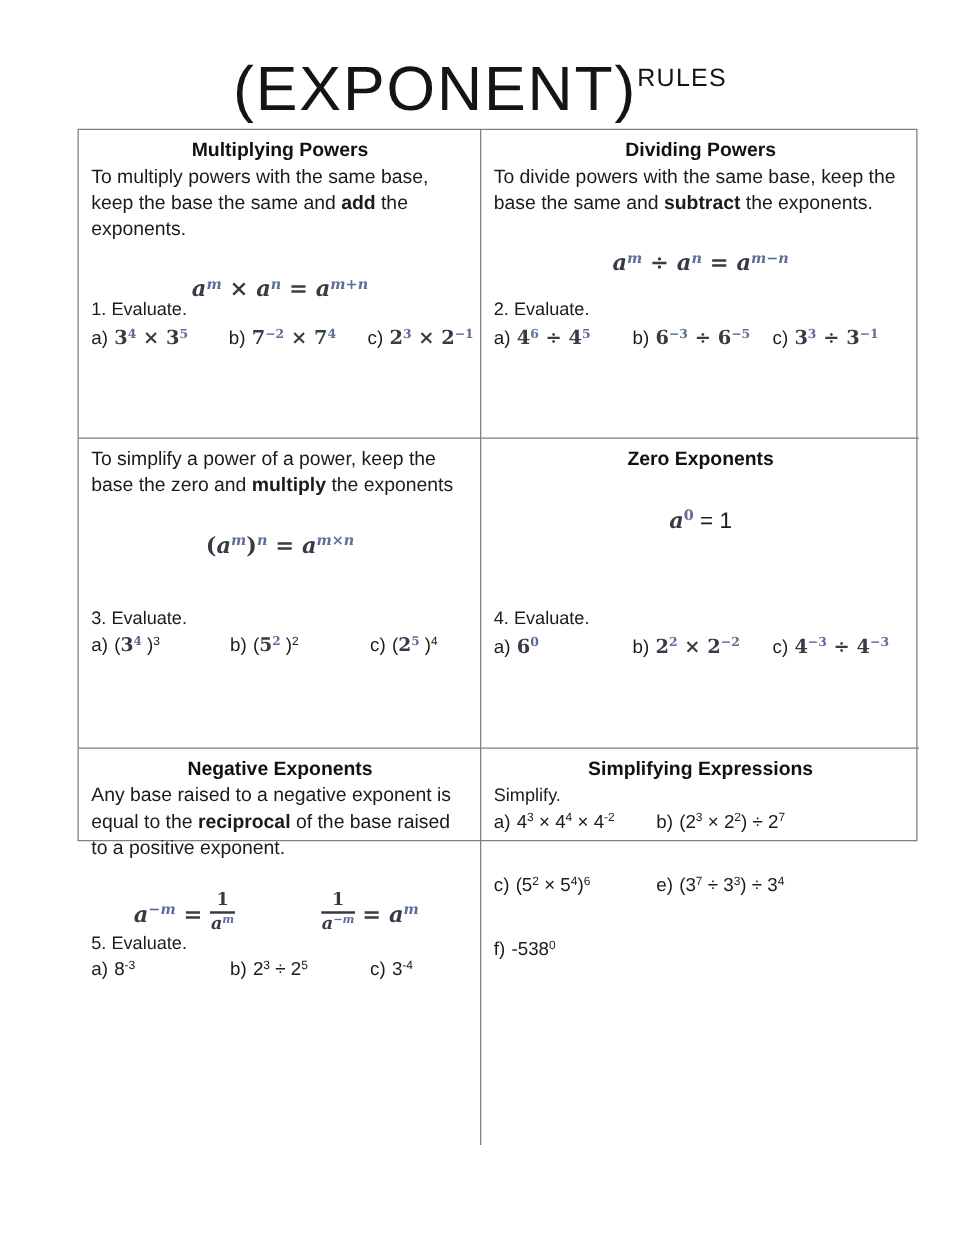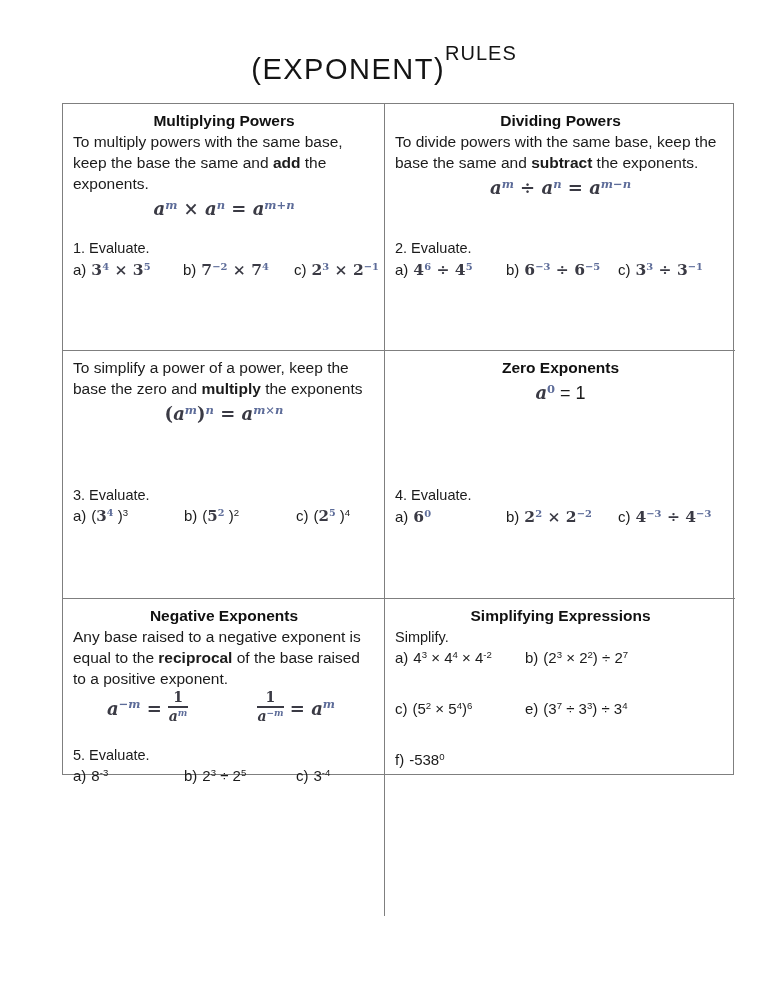--- a/index.html
+++ b/index.html
@@ -19,26 +19,26 @@
     overflow:hidden;
   }
   
   .title{
     position:absolute;top:42px;left:0;right:0;
     text-align:center;
     font-weight:300;
     color:#141414;
     white-space:nowrap;
   }
-  .tmain{font-size:29px;letter-spacing:1.5px;}
+  .tmain{font-size:50px;letter-spacing:1.5px;}
   .tsup{font-size:20px;letter-spacing:1px;vertical-align:19px;}
   
   .table{
     position:absolute;left:62px;top:103px;
-    width:672px;height:672px;
+    width:672px;height:570px;
     display:grid;
     grid-template-columns:322px 350px;
     grid-template-rows:247px 248px 317px;
     border:1.5px solid var(--border);
   }
   .cell{position:relative;padding:6px 9px 0 10px;}
   .cell.cr{border-right:1.5px solid var(--border);}
   .cell.cb{border-bottom:1.5px solid var(--border);}
   .heading{
     font-size:15.5px;font-weight:700;text-align:center;
@@ -49,21 +49,21 @@
   
   .math,.mf{
     font-family:"DejaVu Serif",serif;
     font-weight:700;
     color:var(--math);
   }
   .math .it,.it.mf{font-style:italic;}
   sup{font-size:0.64em;vertical-align:baseline;position:relative;top:-0.55em;line-height:0;}
   .math sup,sup.mf{color:var(--mathsup);}
   .formula{
-    text-align:center;font-size:18px;margin-top:0;line-height:30px;
+    text-align:center;font-size:18px;margin-top:23px;line-height:30px;
   }
   .formula .plain{font-family:"Liberation Sans",sans-serif;font-weight:400;color:var(--text);}
   .frac{
     display:inline-block;vertical-align:middle;text-align:center;
     font-size:0.78em;transform:translateY(-3px);
   }
   .frac .num{display:block;padding:0 5px 1px;border-bottom:2px solid var(--math);line-height:1.05;}
   .frac .den{display:block;padding-top:1px;line-height:1.05;}
   .formulas2{
     display:flex;justify-content:space-between;

